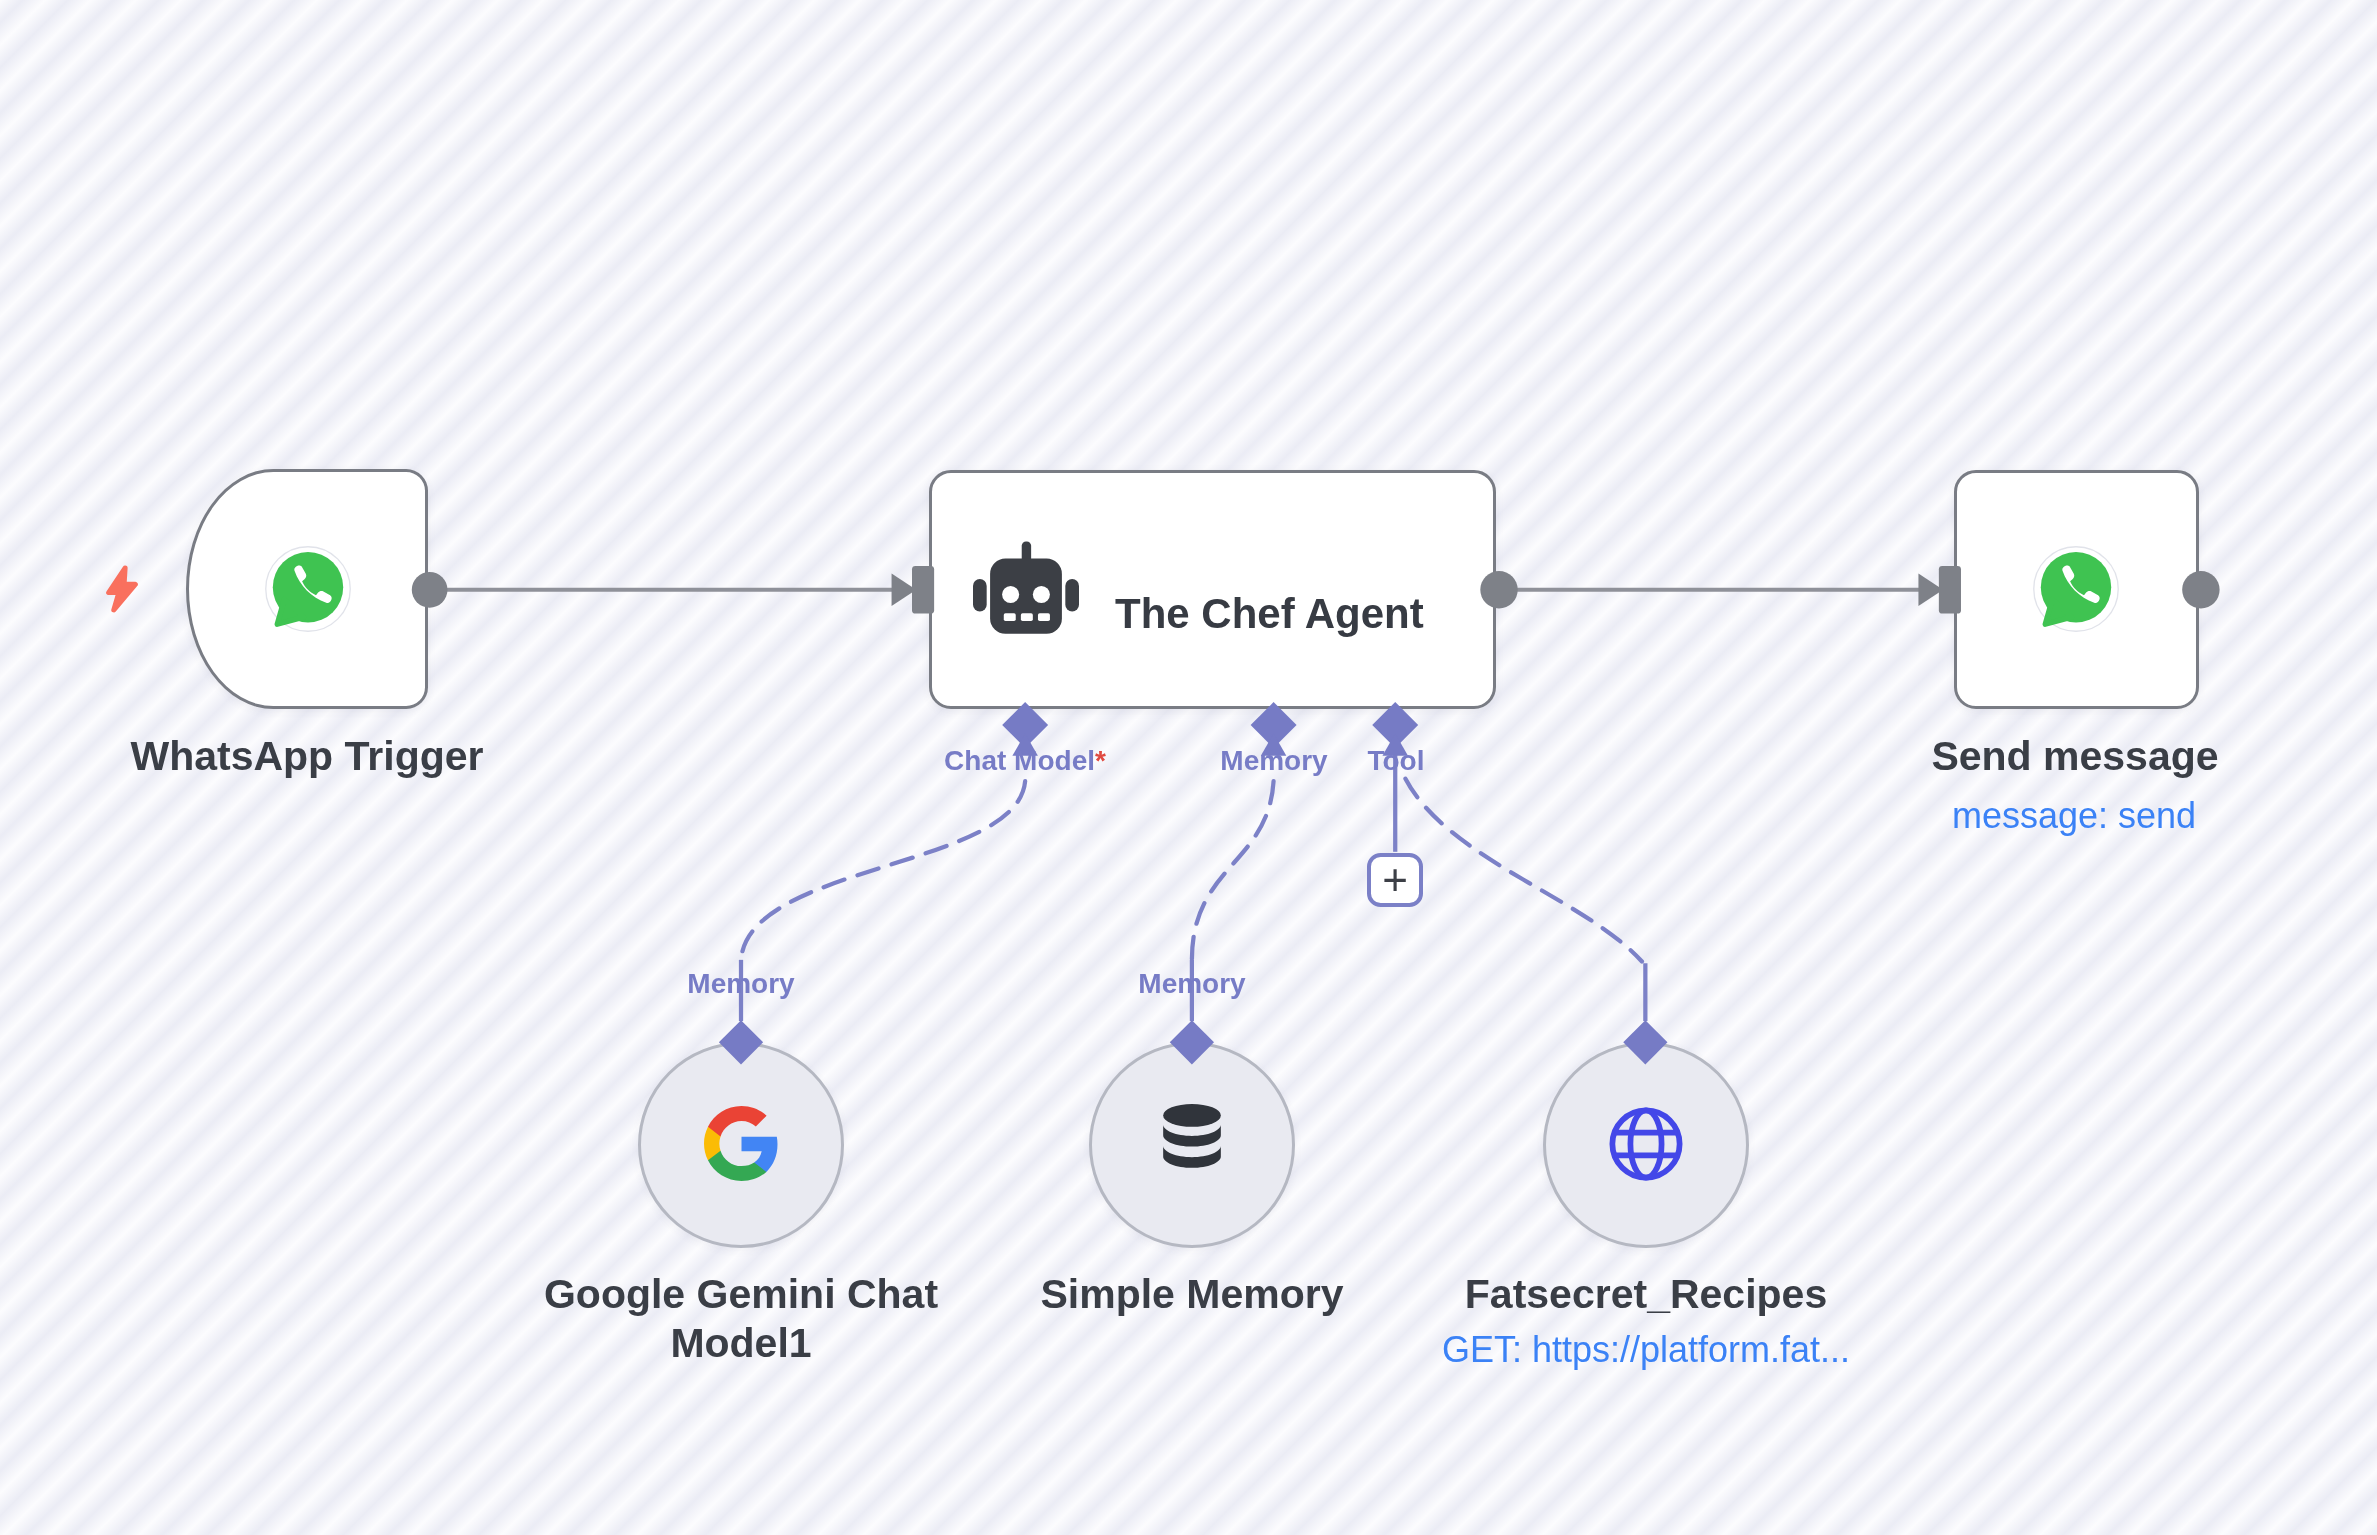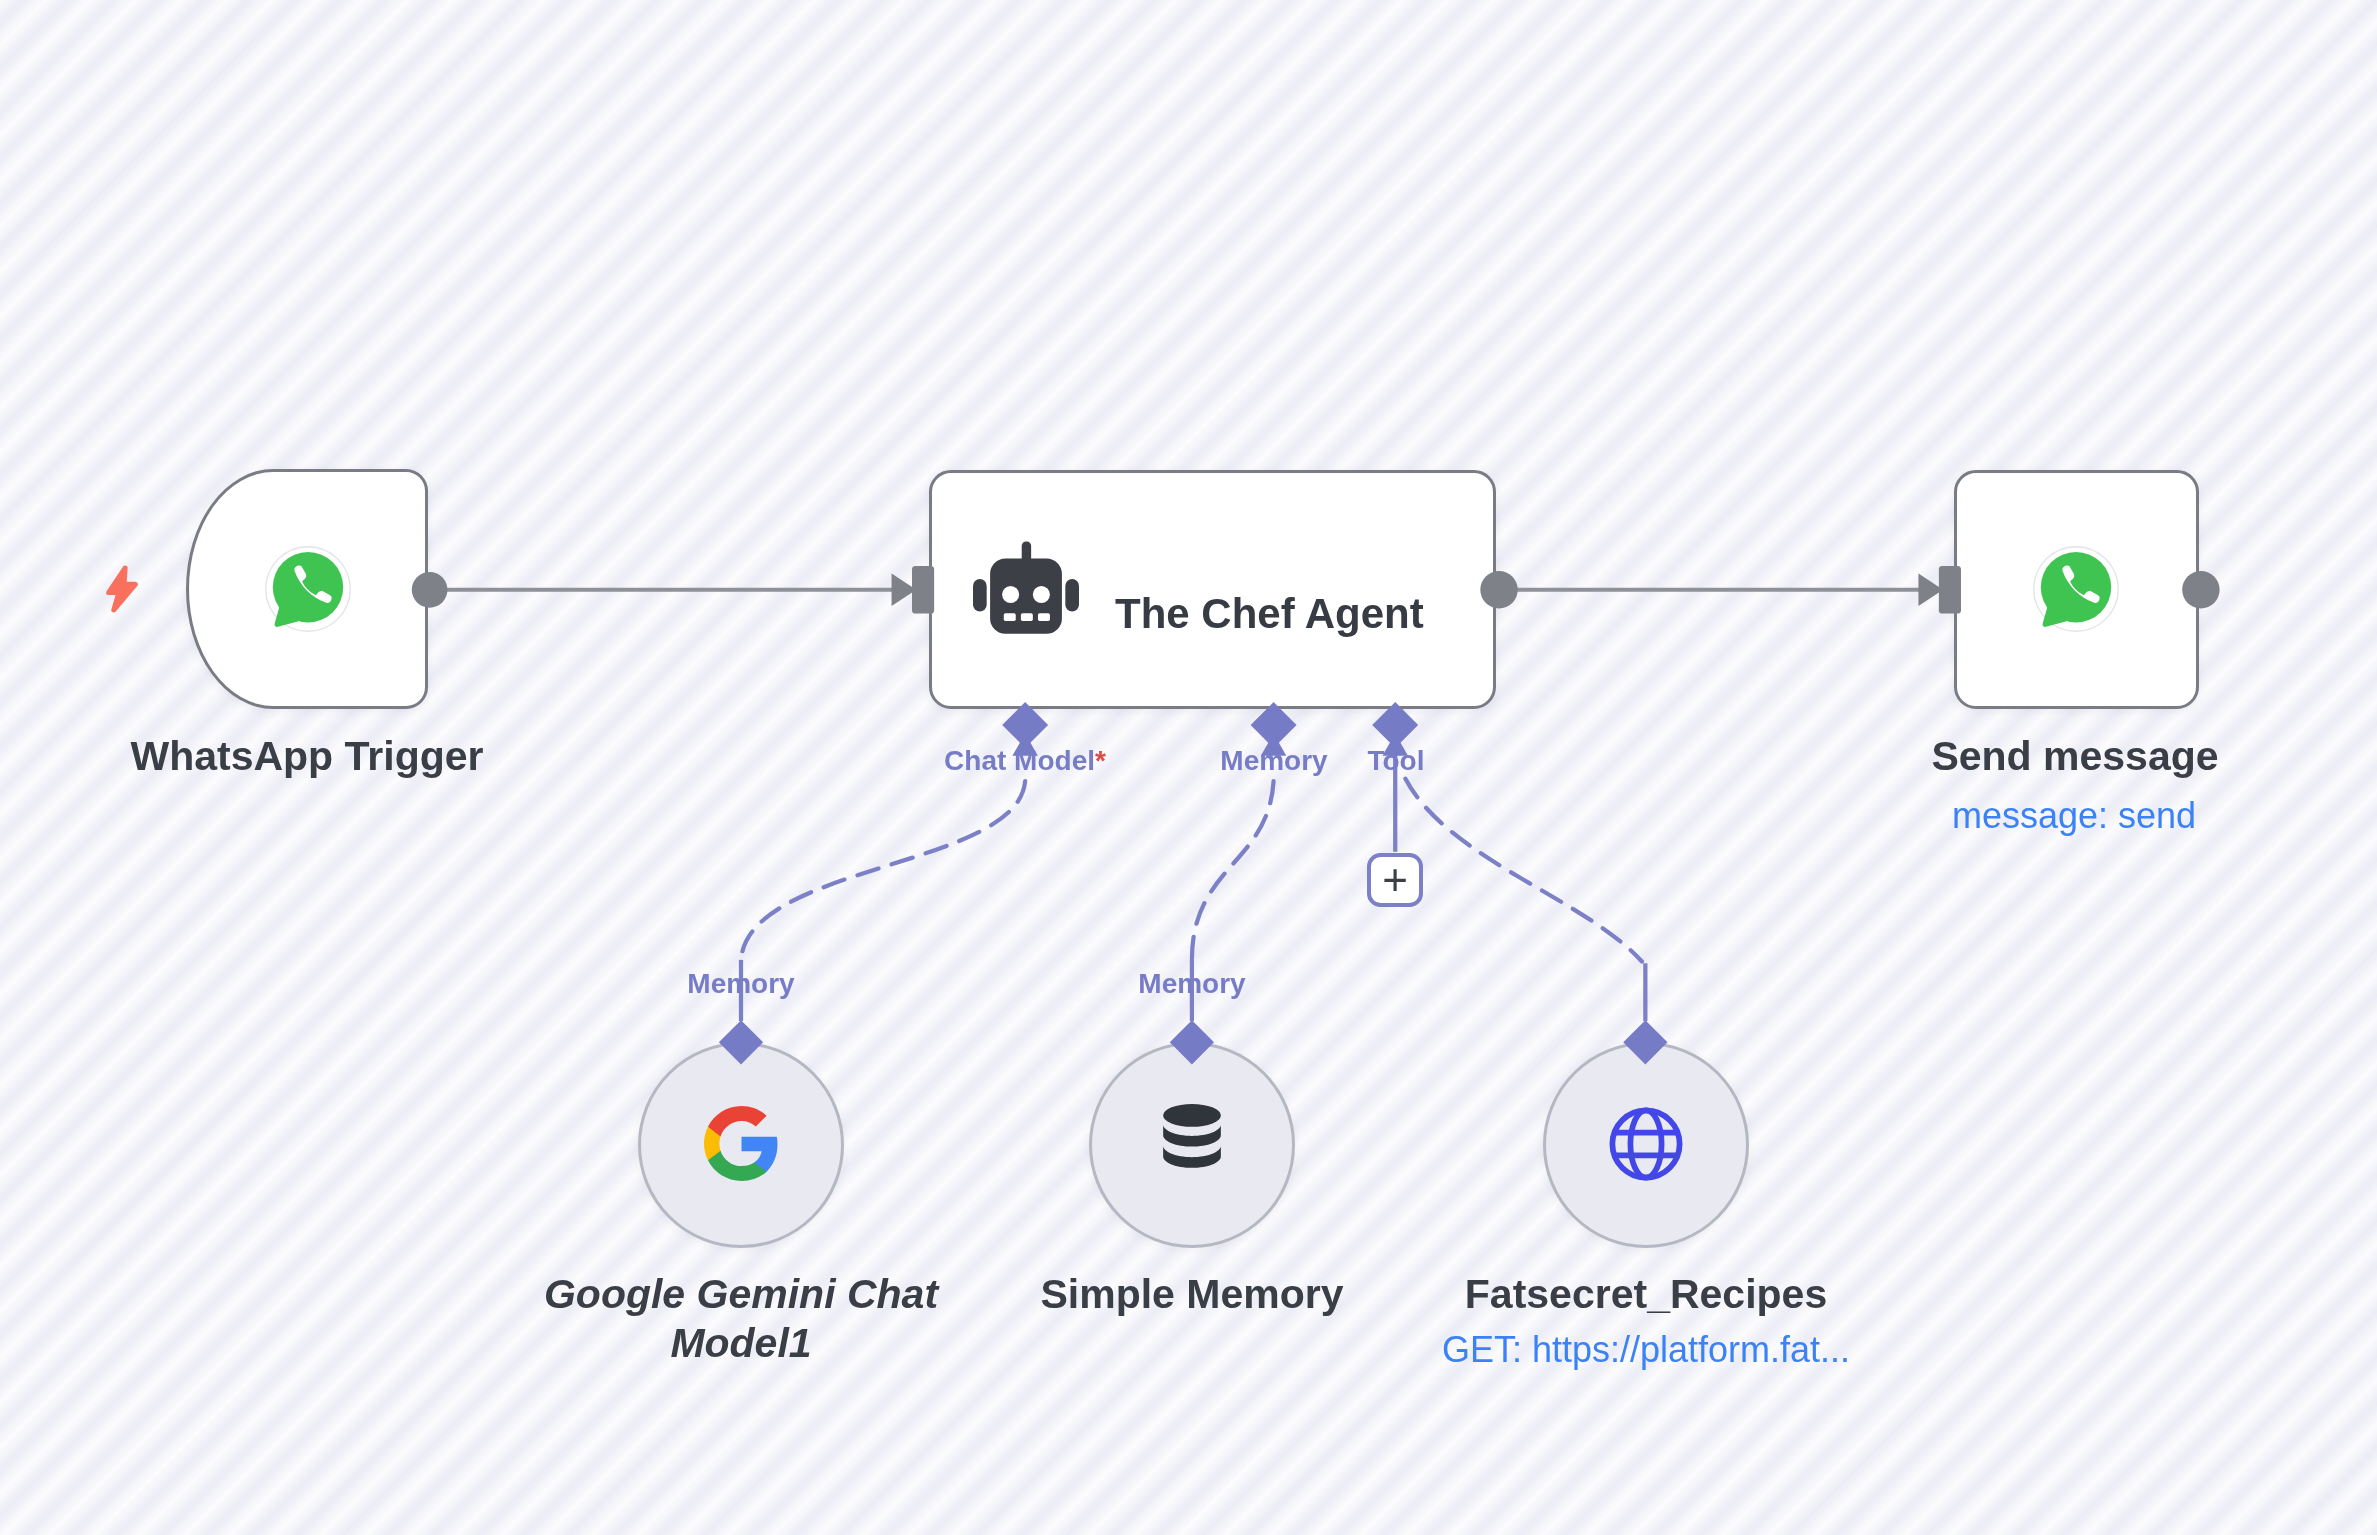--- a/index.html
+++ b/index.html
@@ -18,21 +18,21 @@
   .subcircle{
     position:absolute;width:206px;height:206px;border-radius:50%;
     background:#e9eaf1;border:3.4px solid #b5b8c2;box-sizing:border-box;
     display:flex;align-items:center;justify-content:center;
     box-shadow:0 2.6px 8.5px rgba(70,70,95,.06);
   }
   .lbl{
     position:absolute;transform:translateX(-50%);text-align:center;
     font-size:41px;font-weight:600;color:#3a3e46;white-space:nowrap;line-height:49px;
   }
-  .lbl.wrap{white-space:normal;width:494px;font-style:italic;}
+  .lbl.wrap{white-space:normal;width:494px;}
   .sub{
     position:absolute;transform:translateX(-50%);text-align:center;
     font-size:36px;font-weight:400;color:#3b82f6;white-space:nowrap;
   }
   .portlbl{
     position:absolute;transform:translateX(-50%);
     font-size:28px;font-weight:700;color:#777cc6;white-space:nowrap;
   }
   .portlbl .req{color:#e04a41;}
   .agent-title{

